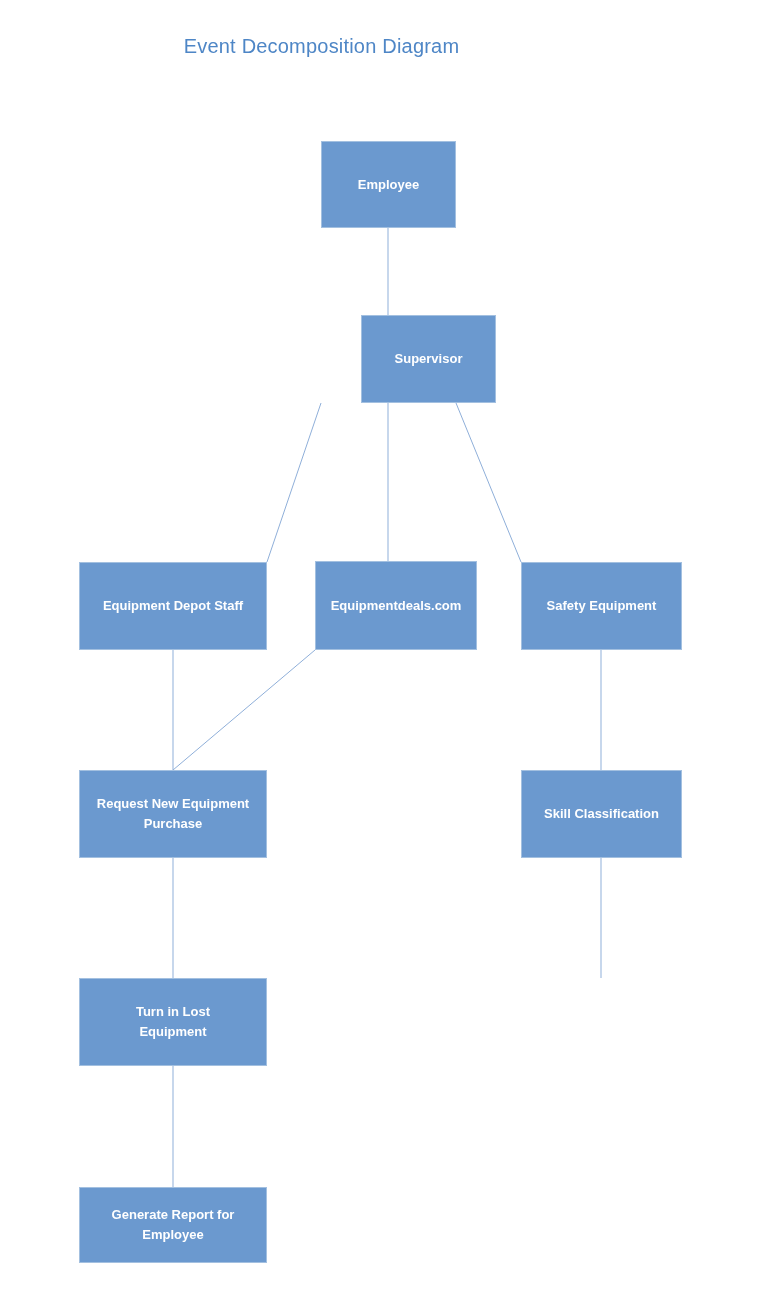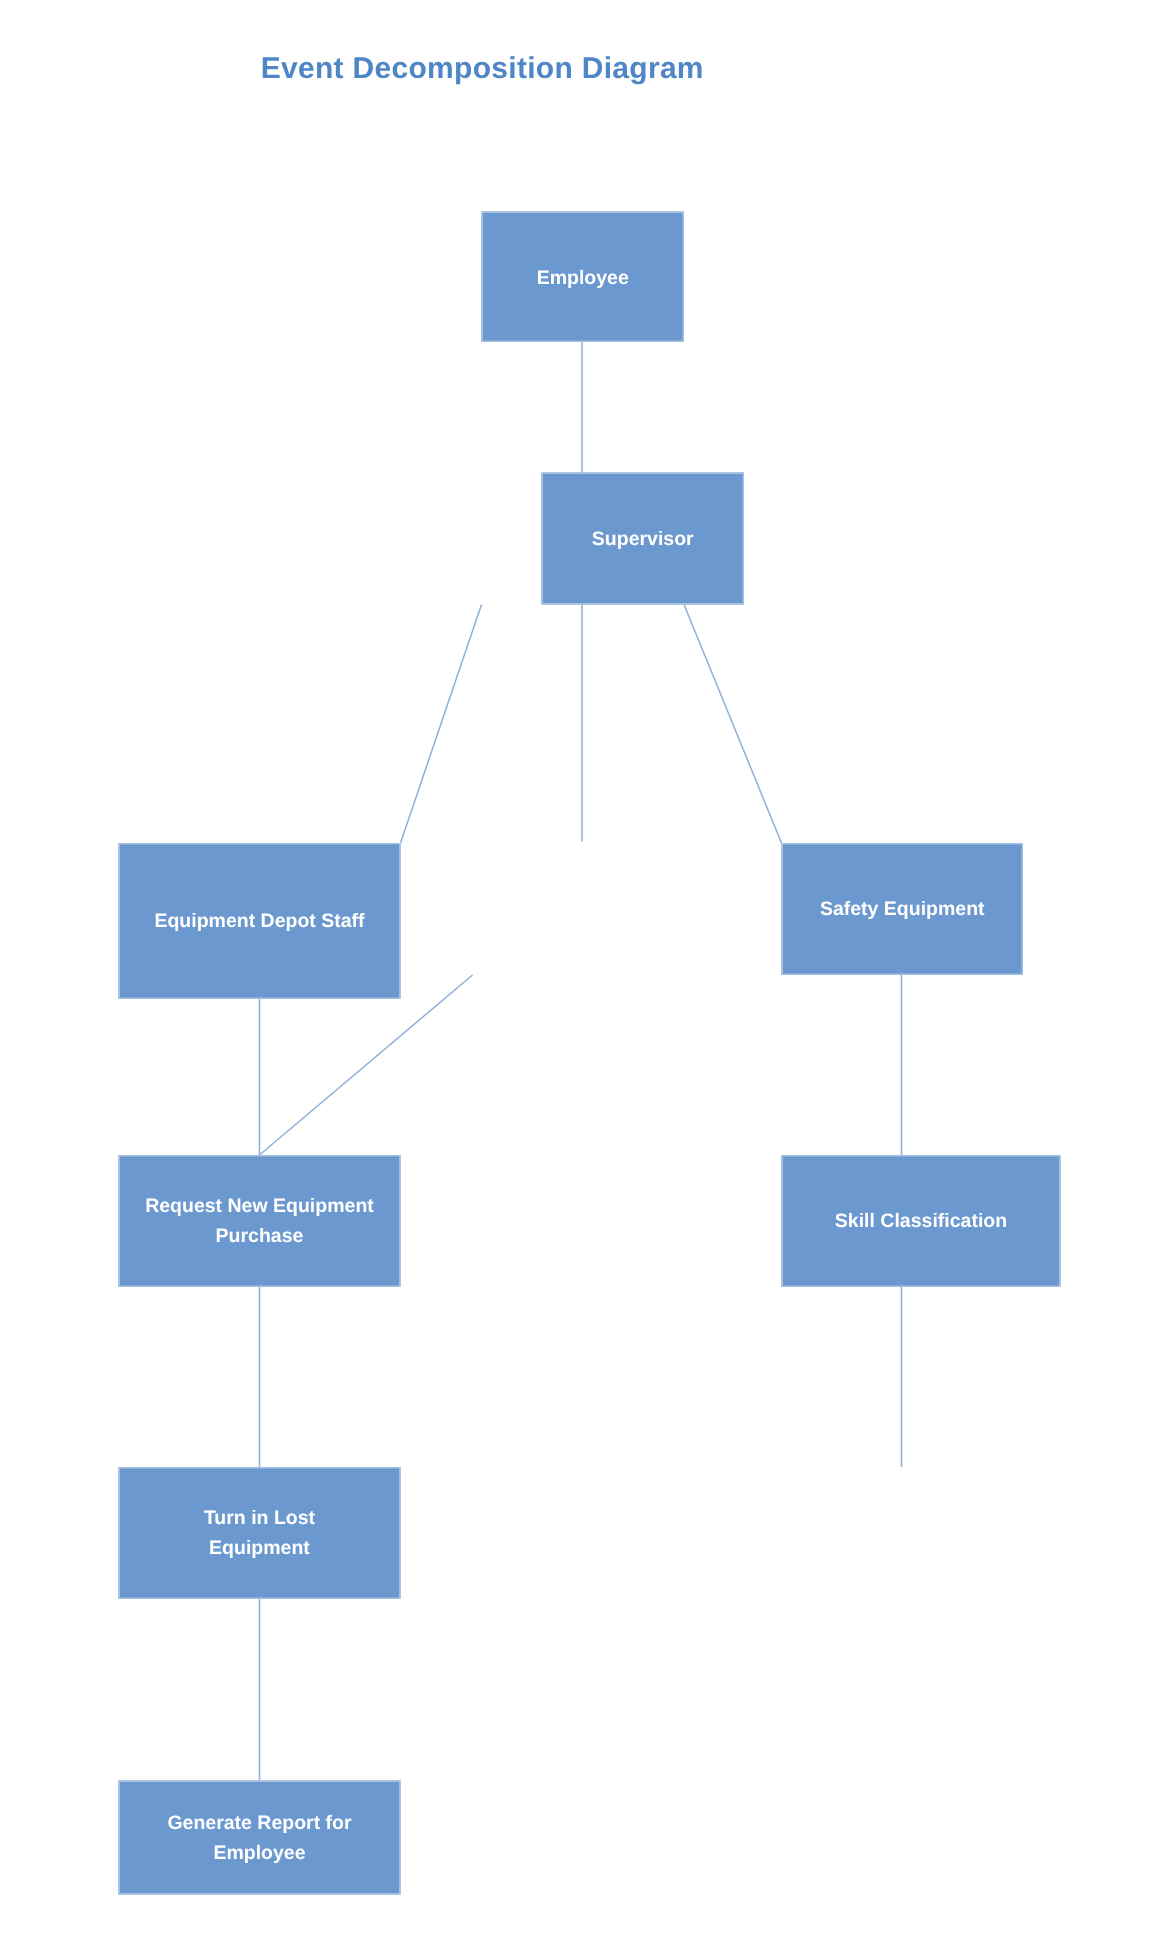--- a/index.html
+++ b/index.html
@@ -20,21 +20,21 @@
     overflow:hidden;
   }
   .diagram-title{
     position:absolute;
     top:33px;
     left:0;
     width:643px;
     text-align:center;
     font-size:20px;
     line-height:26px;
-    font-weight:700;
+    font-weight:400;
     color:var(--title-color);
     letter-spacing:0.2px;
   }
   #connectors{
     position:absolute;
     top:0;
     left:0;
     width:770px;
     height:1294px;
   }
@@ -75,31 +75,34 @@
     </svg>
 
   <div class="diagram-title">Event Decomposition Diagram</div>
 
   <div class="node" style="left: 321px; top: 141px; width: 135px; height: 87px;">
     <span class="node-label">Employee</span>
   </div>
   <div class="node" style="left: 321px; top: 315px; width: 135px; height: 88px; margin-left: 40px;">
     <span class="node-label">Supervisor</span>
   </div>
-  <div class="node" style="left: 79px; top: 562px; width: 188px; height: 104px;">
+  <div class="node" style="left: 79px; top: 562px; width: 188px; height: 88px;">
     <span class="node-label">Equipment Depot Staff</span>
+  </div>
+  <div class="node" style="left: 315px; top: 561px; width: 162px; height: 89px;">
+    <span class="node-label">Equipmentdeals.com</span>
   </div>
   <div class="node" style="left: 521px; top: 562px; width: 161px; height: 88px;">
     <span class="node-label">Safety Equipment</span>
   </div>
   <div class="node" style="left: 79px; top: 770px; width: 188px; height: 88px;">
     <span class="node-label">Request New Equipment
 Purchase</span>
   </div>
-  <div class="node" style="left: 521px; top: 770px; width: 186px; height: 88px;">
+  <div class="node" style="left: 521px; top: 770px; width: 161px; height: 88px;">
     <span class="node-label">Skill Classification</span>
   </div>
   <div class="node" style="left: 79px; top: 978px; width: 188px; height: 88px;">
     <span class="node-label">Turn in Lost
 Equipment</span>
   </div>
   <div class="node" style="left: 79px; top: 1187px; width: 188px; height: 76px;">
     <span class="node-label">Generate Report for
 Employee</span>
   </div>

